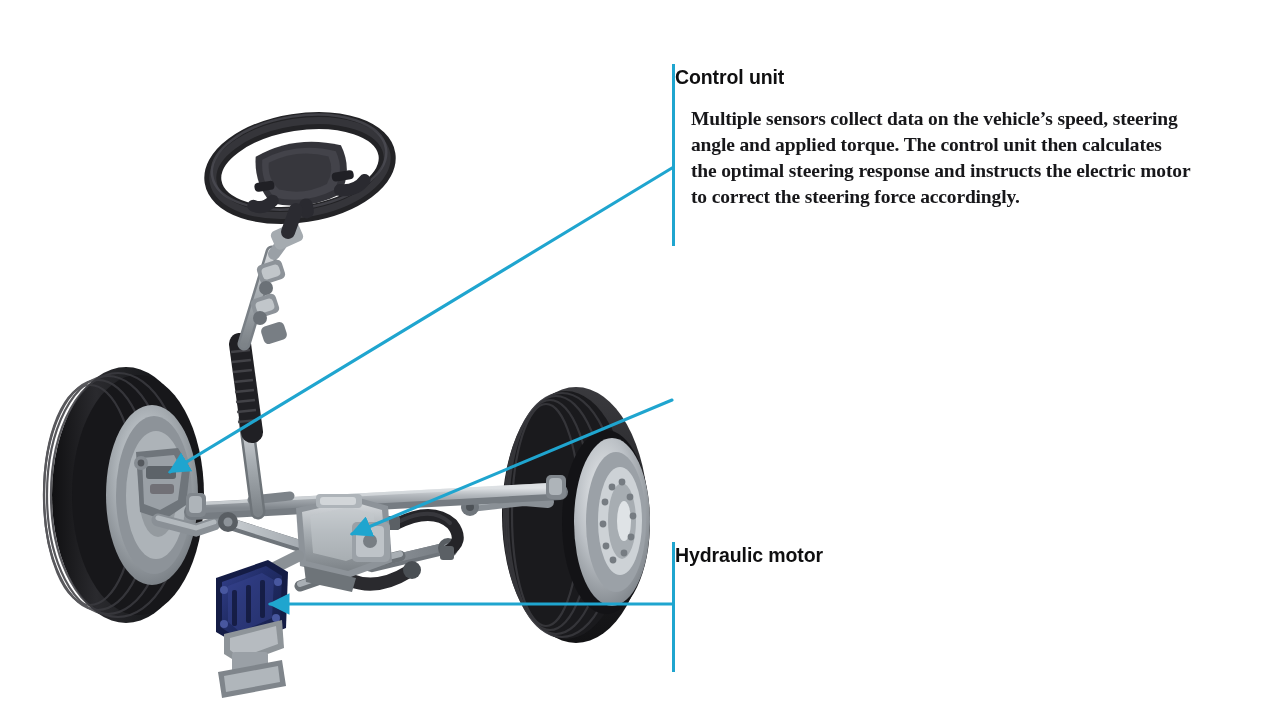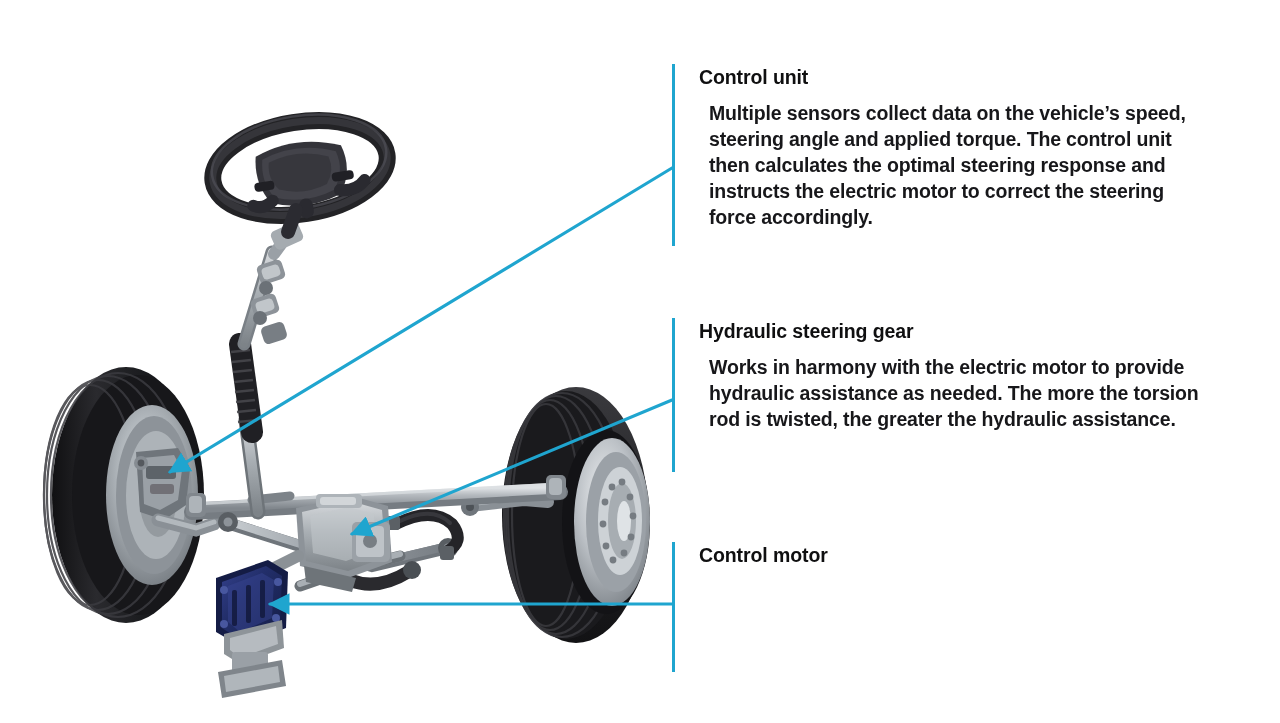--- a/index.html
+++ b/index.html
@@ -29,38 +29,38 @@
     position: absolute;
     display: flex;
     align-items: stretch;
   }
   .callout-rule {
     width: 3px;
     background: #1fa5cf;
     flex: 0 0 3px;
   }
   .callout-body {
-    padding-left: 24px;
   }
   .callout-title {
     font-size: 19.5px;
     font-weight: 700;
     color: #0f0f10;
     line-height: 26px;
     margin: 0 0 1px 0;
     letter-spacing: -0.1px;
   }
   .callout-text {
     font-size: 19.5px;
     font-weight: 700;
     color: #17171a;
     line-height: 26px;
-    margin: 10px;
+    margin: 16px;
     letter-spacing: -0.15px;
     max-width: 500px;
+    font-family: Liberation Serif, serif;
   }
   #callout-control-unit { left: 672px; top: 64px; height: 182px; }
   #callout-hydraulic-gear { left: 672px; top: 318px; height: 154px; }
   #callout-electric-motor { left: 672px; top: 542px; height: 130px; }
 </style>
 </head>
 <body>
 
 <div id="stage">
 
@@ -321,28 +321,21 @@
   </svg>
 
   <div class="callout" id="callout-control-unit">
     <div class="callout-rule"></div>
     <div class="callout-body">
       <h2 class="callout-title">Control unit</h2>
       <p class="callout-text">Multiple sensors collect data on the vehicle’s speed, steering angle and applied torque. The control unit then calculates the optimal steering response and instructs the electric motor to correct the steering force accordingly.</p>
     </div>
   </div>
 
-  <div class="callout" id="callout-hydraulic-gear">
-    <div class="callout-rule"></div>
-    <div class="callout-body">
-      <h2 class="callout-title">Hydraulic steering gear</h2>
-      <p class="callout-text">Works in harmony with the electric motor to provide hydraulic assistance as needed. The more the torsion rod is twisted, the greater the hydraulic assistance.</p>
-    </div>
-  </div>
 
   <div class="callout" id="callout-electric-motor">
     <div class="callout-rule"></div>
     <div class="callout-body">
-      <h2 class="callout-title">Control motor</h2>
+      <h2 class="callout-title">Hydraulic motor</h2>
     </div>
   </div>
 
 </div>
 
 </body></html>

